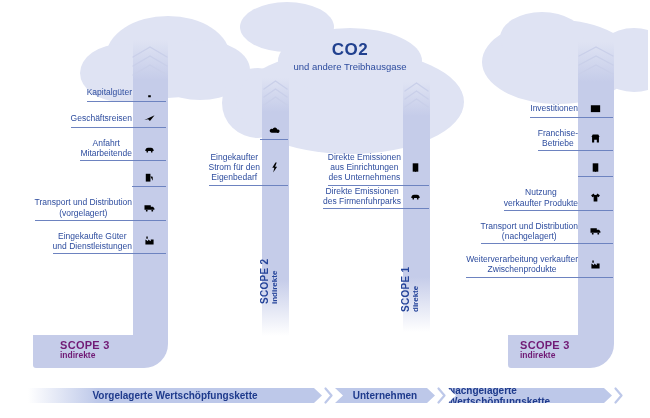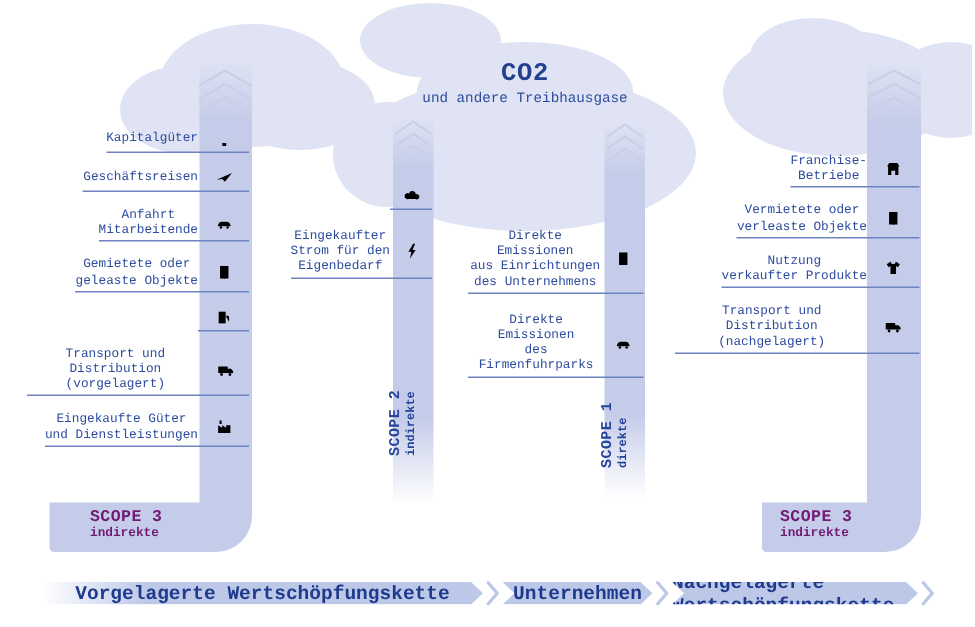--- a/index.html
+++ b/index.html
@@ -1,17 +1,17 @@
 <!DOCTYPE html>
 <html><head>
 <meta charset="utf-8">
 <style>
   html,body{margin:0;padding:0;background:#fff;}
   #stage{position:relative;width:648px;height:418px;background:#ffffff;overflow:hidden;
-         font-family:Liberation Mono, monospace;}
+         font-family:Liberation Sans, sans-serif;}
   
   .cloud{position:absolute;background:#dfe3f3;border-radius:50%;}
   
   .pillar{position:absolute;}
   .p-solid{background:linear-gradient(180deg,rgba(197,204,233,0) 0,#c5cce9 40px,#c5cce9 100%);}
   .p-fade{background:linear-gradient(180deg,rgba(197,204,233,0) 0,#c5cce9 34px,#c5cce9 78%,rgba(197,204,233,0) 100%);}
   .foot{position:absolute;background:#c5cce9;border-radius:0 0 24px 3px;}
   
   .chev{position:absolute;}
   .chev polyline{fill:none;stroke:#c9cfe9;stroke-width:1.4;stroke-linejoin:round;stroke-linecap:round;}
@@ -22,37 +22,37 @@
   
   .col{position:absolute;display:flex;flex-direction:column;}
   .item{display:flex;justify-content:flex-end;}
   .cell{display:inline-flex;align-items:center;border-bottom:1px solid #6d83c0;padding-bottom:2px;}
   .lbl{font-size:8.5px;line-height:1.2;color:#2d4c9e;text-align:center;white-space:pre-line;}
   .islot{display:flex;justify-content:center;align-items:center;}
   .col-left{left:18px;top:86px;width:148px;gap:10px;}
   .col-left .islot{width:34px;}
   .col-s2{left:176px;top:124px;width:112px;gap:12px;}
   .col-s2 .islot{width:28px;}
-  .col-s1{left:312px;top:152px;width:117px;gap:12px;}
+  .col-s1{left:312px;top:152px;width:117px;}
   .col-s1 .islot{width:28px;}
   .col-right{left:450px;top:102px;width:163px;gap:10px;}
   .col-right .islot{width:35px;}
   .ic{width:13px;height:13px;}
   
   .footlabel{position:absolute;color:#701a75;line-height:1.1;}
   .footlabel .s1{font-size:11px;font-weight:bold;display:block;letter-spacing:.3px;}
   .footlabel .s2{font-size:8.5px;font-weight:bold;display:block;}
   
   .vlabel{position:absolute;width:64px;height:30px;transform:rotate(-90deg);color:#25449a;
           text-align:left;line-height:1.05;}
   .vlabel .s1{font-size:10px;font-weight:bold;display:block;letter-spacing:.3px;}
   .vlabel .s2{font-size:8px;font-weight:bold;display:block;}
   
   .barseg{position:absolute;top:388px;height:15px;background:#bdc8e9;color:#1e3a8c;
-          font-weight:bold;font-size:13px;display:flex;align-items:center;justify-content:center;}
+          font-weight:bold;font-size:10px;display:flex;align-items:center;justify-content:center;}
   .seg-point{clip-path:polygon(0 0,calc(100% - 8px) 0,100% 50%,calc(100% - 8px) 100%,0 100%);}
   .seg-both{clip-path:polygon(0 0,calc(100% - 8px) 0,100% 50%,calc(100% - 8px) 100%,0 100%,8px 50%);}
   .seg-fade{background:linear-gradient(90deg,rgba(189,200,233,0) 0,#bdc8e9 70px);}
   .barsep{position:absolute;top:387px;}
   .barsep polyline{fill:none;stroke:#bdc8e9;stroke-width:2.2;stroke-linejoin:round;stroke-linecap:round;}
 </style>
 </head>
 <body>
 
 <div id="stage">
@@ -179,31 +179,20 @@
 Mitarbeitende</div>
       <div class="islot">
             <svg class="ic" viewBox="0 0 14 14">
               <use href="#i-car"></use>
             </svg>
           </div>
         </div>
       </div>
     <div class="item">
         <div class="cell">
-      <div class="lbl">Gemietete oder
-geleaste Objekte</div>
-      <div class="islot">
-            <svg class="ic" viewBox="0 0 14 14">
-              <use href="#i-building"></use>
-            </svg>
-          </div>
-        </div>
-      </div>
-    <div class="item">
-        <div class="cell">
       <div class="islot">
             <svg class="ic" viewBox="0 0 14 14">
               <use href="#i-pump"></use>
             </svg>
           </div>
         </div>
       </div>
     <div class="item">
         <div class="cell">
       <div class="lbl">Transport und Distribution
@@ -274,33 +263,41 @@
               <use href="#i-car"></use>
             </svg>
           </div>
         </div>
       </div>
   </div>
 
   <div class="col col-right">
     <div class="item">
         <div class="cell">
+      <div class="lbl">Investitionen</div>
+      <div class="islot">
+            <svg class="ic" viewBox="0 0 14 14">
+              <use href="#i-chart"></use>
+            </svg>
+          </div>
+        </div>
+      </div>
+    <div class="item">
+        <div class="cell">
       <div class="lbl">Franchise-
 Betriebe</div>
       <div class="islot">
             <svg class="ic" viewBox="0 0 14 14">
               <use href="#i-store"></use>
             </svg>
           </div>
         </div>
       </div>
     <div class="item">
         <div class="cell">
-      <div class="lbl">Vermietete oder
-verleaste Objekte</div>
       <div class="islot">
             <svg class="ic" viewBox="0 0 14 14">
               <use href="#i-building"></use>
             </svg>
           </div>
         </div>
       </div>
     <div class="item">
         <div class="cell">
       <div class="lbl">Nutzung
@@ -312,20 +309,31 @@
           </div>
         </div>
       </div>
     <div class="item">
         <div class="cell">
       <div class="lbl">Transport und Distribution
 (nachgelagert)</div>
       <div class="islot">
             <svg class="ic" viewBox="0 0 14 14">
               <use href="#i-truck"></use>
+            </svg>
+          </div>
+        </div>
+      </div>
+    <div class="item">
+        <div class="cell">
+      <div class="lbl">Weiterverarbeitung verkaufter
+Zwischenprodukte</div>
+      <div class="islot">
+            <svg class="ic" viewBox="0 0 14 14">
+              <use href="#i-factory"></use>
             </svg>
           </div>
         </div>
       </div>
   </div>
 
   <div class="vlabel" style="left:243px;top:257px">
     <span class="s1">SCOPE 2</span>
     <span class="s2">indirekte</span>
   </div>

